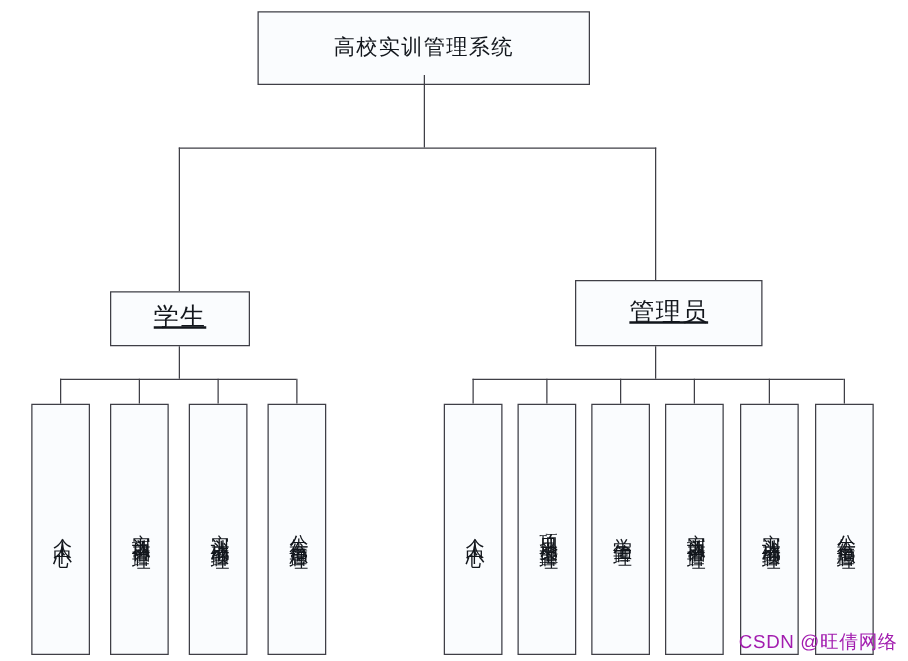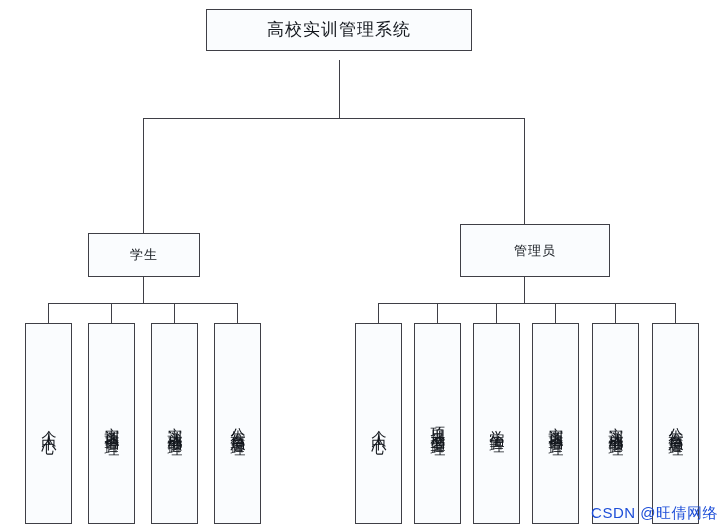--- a/index.html
+++ b/index.html
@@ -28,22 +28,23 @@
     align-items: center;
     justify-content: center;
     color: #12161c;
     line-height: 1.18;
   }
   .node-root {
     font-size: 17px;
     letter-spacing: 1px;
   }
   .node-l2 {
-    font-size: 13px;
+    font-size: 20px;
     letter-spacing: 1px;
+    text-decoration: underline;
   }
   .node-leaf {
     font-size: 15px;
     align-items: center;
     justify-content: center;
     padding: 4px 0;
   }
   .vtext {
     writing-mode: vertical-rl;
     text-orientation: upright;
@@ -59,32 +60,32 @@
   .line-v { width: 1px; }
   .line-h { height: 1px; }
 
   
   #watermark {
     position: absolute;
     right: 8px;
     bottom: 6px;
     font-family: "Liberation Sans", "DejaVu Sans", sans-serif;
     font-size: 15px;
-    color: #1d4ed8;
+    color: #a21caf;
     letter-spacing: 0.5px;
     white-space: nowrap;
     pointer-events: none;
   }
 </style>
 </head>
 <body>
 
 <div id="diagram-canvas">
 
-  <div class="node node-root" style="left:206px; top:9px; width:266px; height:42px;">
+  <div class="node node-root" style="left:206px; top:9px; width:266px; height:59px;">
     <span>高校实训管理系统</span>
   </div>
 
   <div class="line line-v" style="left:339px; top:60px; width:1px; height:58px;"></div>
 
   <div class="line line-h" style="left:143px; top:118px; width:382px; height:1px;"></div>
 
   <div class="line line-v" style="left:143px; top:118px; width:1px; height:115px;"></div>
 
   <div class="line line-v" style="left:524px; top:118px; width:1px; height:106px;"></div>

